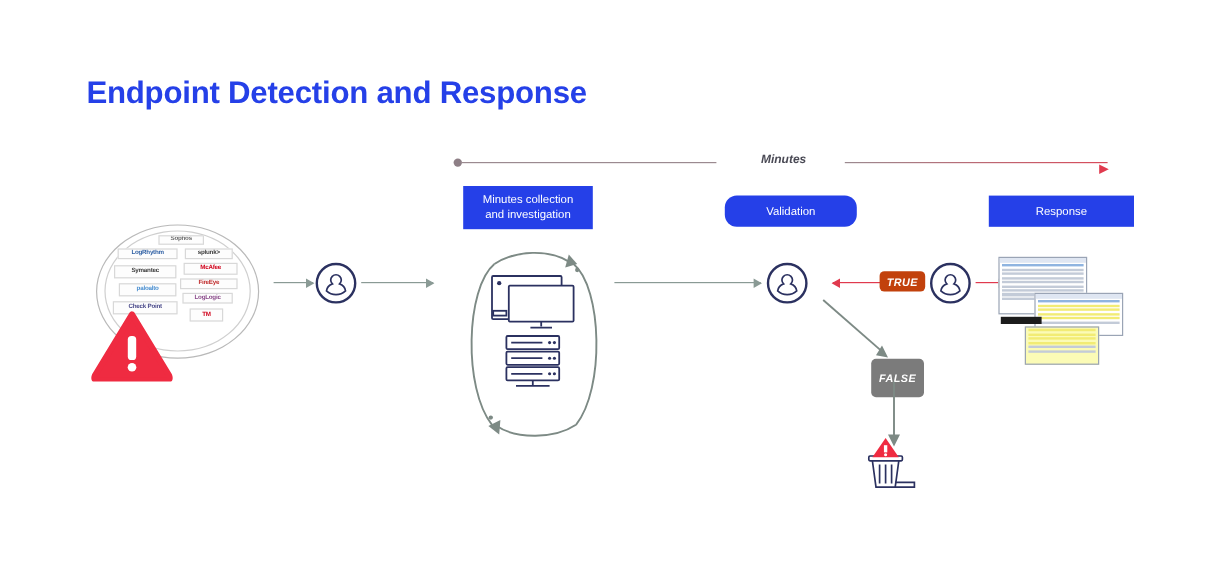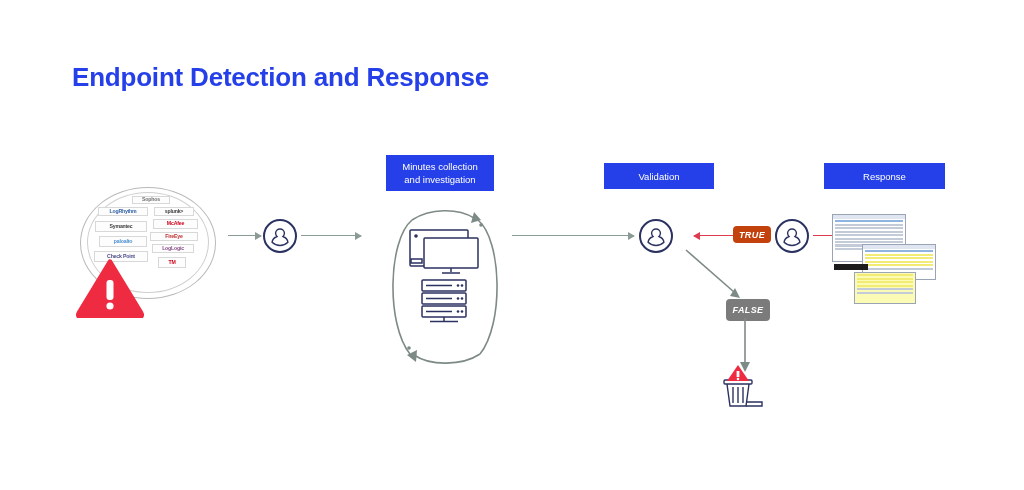--- a/index.html
+++ b/index.html
@@ -90,21 +90,21 @@
     text-align: center;
     display: flex;
     align-items: center;
     justify-content: center;
     padding: 3px 6px;
     box-sizing: border-box;
     white-space: pre-line;
   }
   #box-collect { left: 108px; top: 154px; width: 155px; height: 36px; }
   #box-evidence { left: 386px; top: 155px; width: 108px; height: 36px; }
-  #box-validation { left: 604px; top: 163px; width: 110px; height: 26px; }
+  #box-validation { left: 604px; top: 163px; width: 110px; height: 26px; border-radius: 10px; }
   #box-response { left: 824px; top: 163px; width: 121px; height: 26px; }
 
   
   .ring-outer {
     position: absolute;
     left: 80px; top: 187px;
     width: 134px; height: 110px;
     border: 1.4px solid #b9b9b9;
     border-radius: 50%;
   }
@@ -212,21 +212,21 @@
     align-items: center;
     justify-content: center;
   }
   #badge-true {
     left: 733px; top: 226px;
     width: 38px; height: 17px;
     background: #c2410c;
   }
   #badge-false {
     left: 726px; top: 299px;
-    width: 44px; height: 22px;
+    width: 44px; height: 32px;
     background: #7b7b7b;
   }
 
   
   .diag-arrow {
     position: absolute;
     left: 684px; top: 248px;
     width: 62px; height: 52px;
   }
   .vert-arrow {
@@ -262,20 +262,28 @@
   .shot-row.hl { background: #f2ec74; }
   .shot-row.blue { background: #8fb4e0; }
 </style>
 </head>
 <body>
 
 <div class="stage">
 
   <div class="page-title">Endpoint Detection and Response</div>
 
+  <div class="timeline">
+    <div class="tl-dot"></div>
+    <div class="tl-line-left"></div>
+    <div class="tl-line-right">
+      <div class="tl-arrow"></div>
+    </div>
+    <div class="tl-label">Minutes</div>
+  </div>
 
 
   <div class="ring-outer"></div>
   <div class="ring-inner"></div>
 
   <div class="logo-cluster">
       <div class="logo" style="left: 40px; top: 0px; width: 38px; height: 8px; color: rgb(109, 109, 109);">Sophos</div>
       <div class="logo" style="left: 6px; top: 11px; width: 50px; height: 9px; color: rgb(46, 95, 163);">LogRhythm</div>
       <div class="logo" style="left: 62px; top: 11px; width: 40px; height: 9px; color: rgb(58, 58, 58);">splunk&gt;</div>
       <div class="logo" style="left: 3px; top: 25px; width: 52px; height: 11px; color: rgb(60, 60, 60);">Symantec</div>

